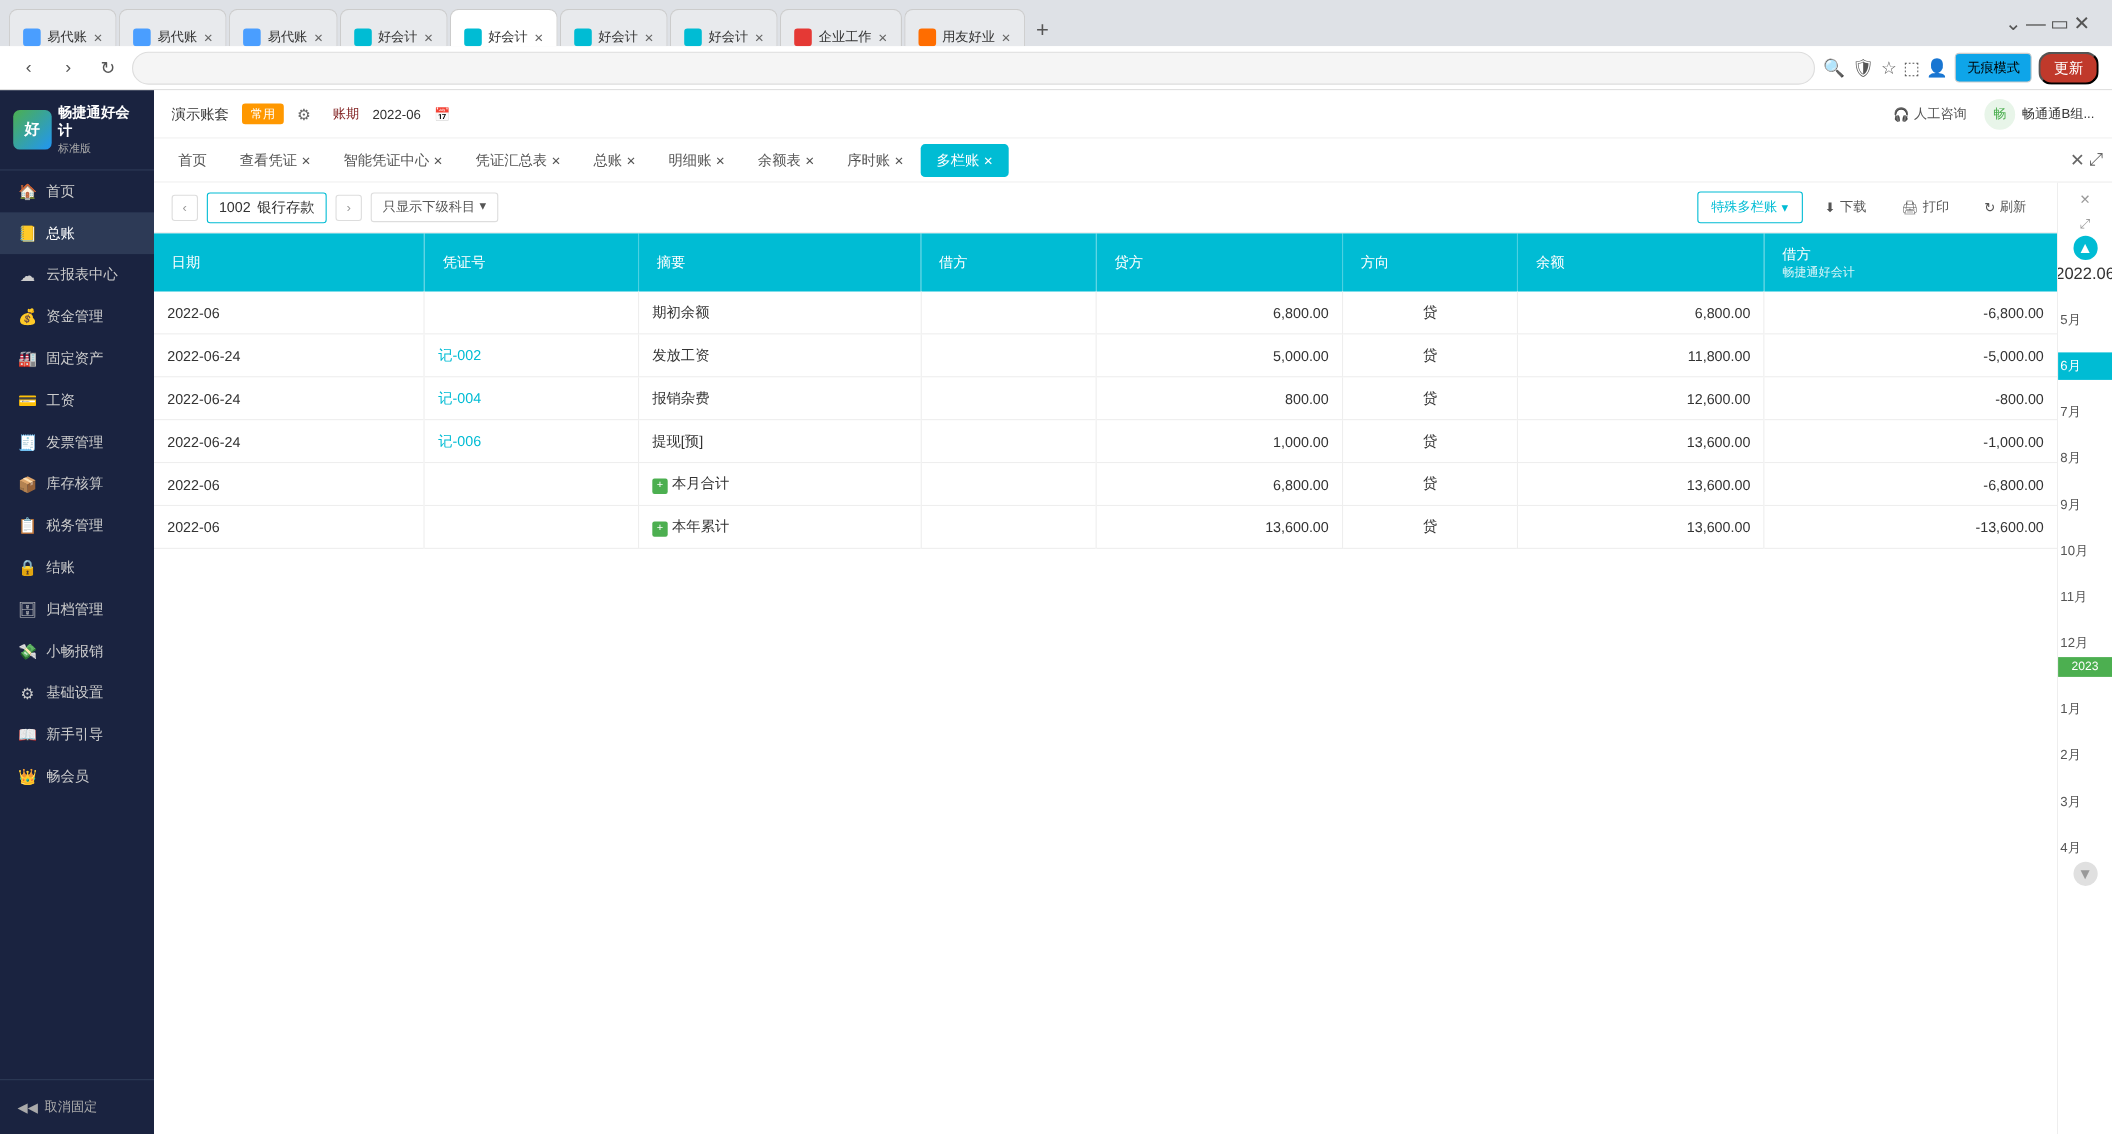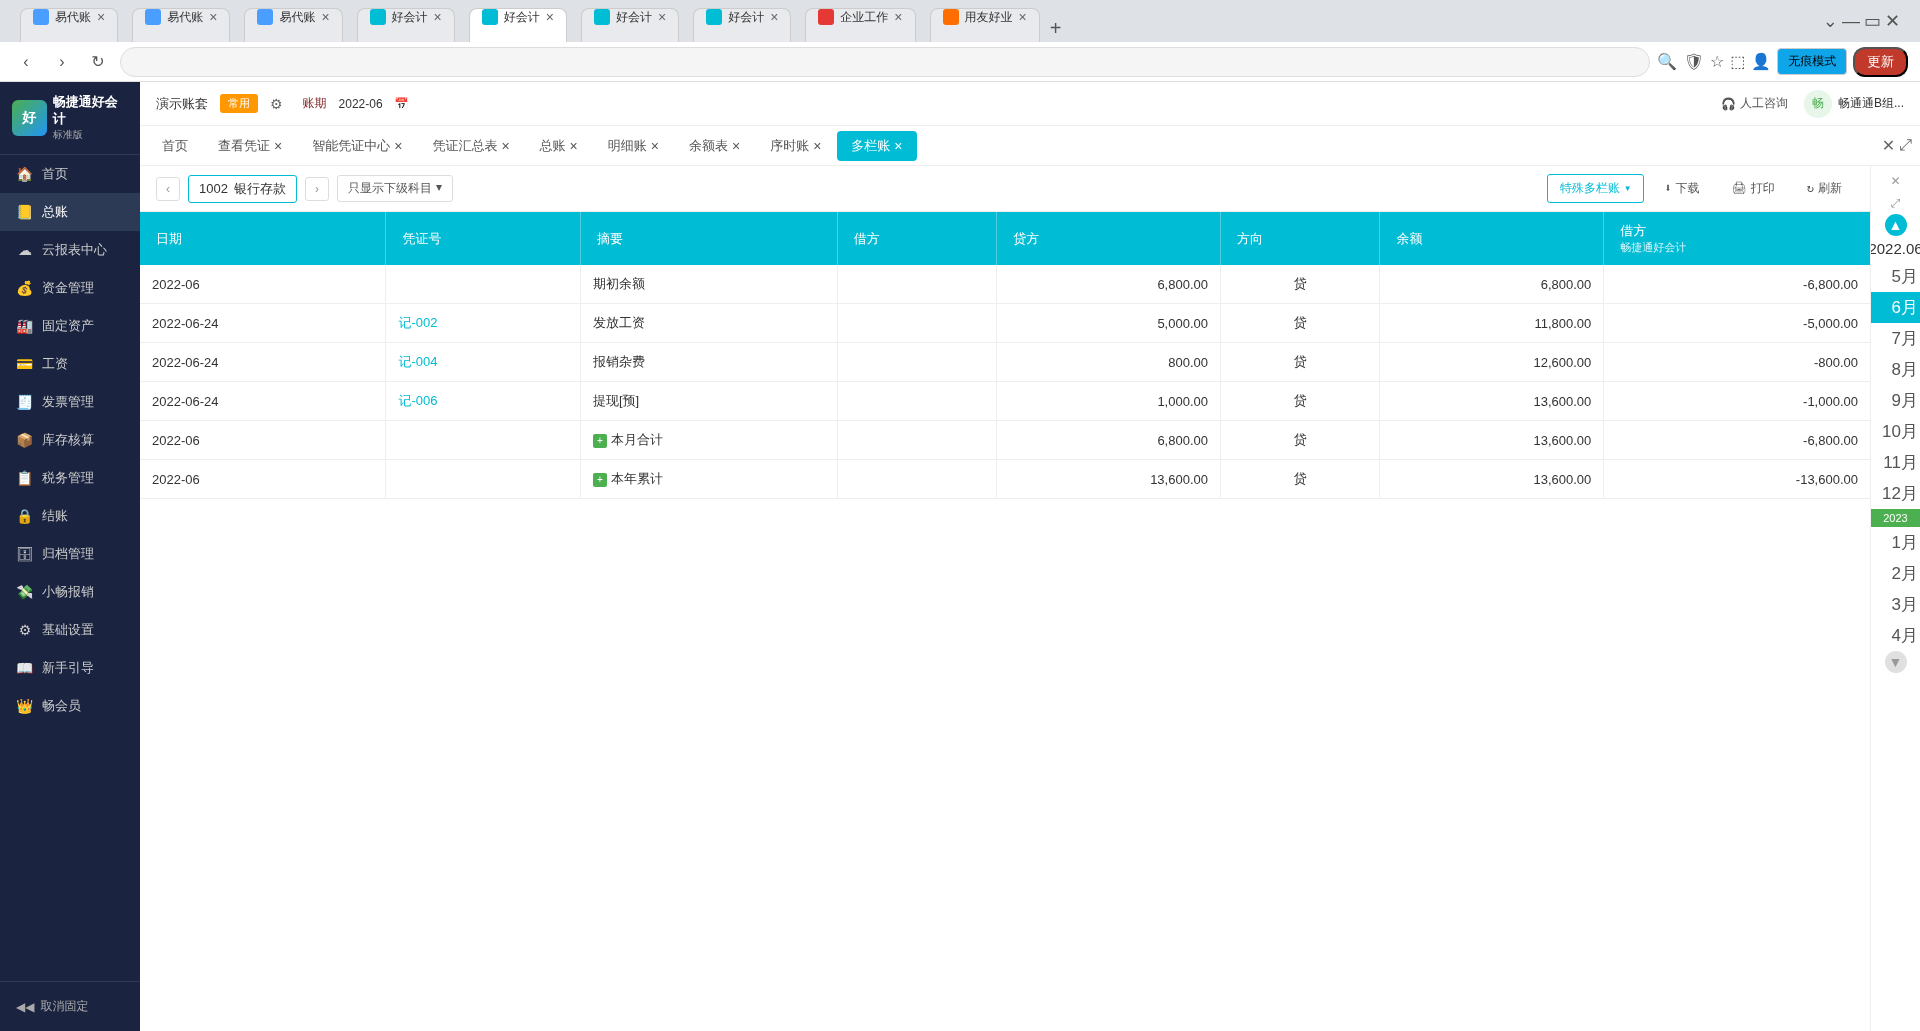--- a/index.html
+++ b/index.html
@@ -1,21 +1,21 @@
 <!DOCTYPE html>
 <html><head>
   <meta charset="utf-8">
   <style>
     * { margin: 0; padding: 0; box-sizing: border-box; }
     body { font-family: 'Microsoft YaHei', sans-serif; font-size: 12px; background: #f5f5f5; width: 1920px; height: 1031px; overflow: hidden; }
 
     
     .browser-chrome { background: #dee1e6; height: 42px; display: flex; align-items: center; padding: 0 8px; }
     .tab-bar { display: flex; align-items: flex-end; flex: 1; height: 42px; overflow: hidden; }
-    .tab { display: flex; align-items: flex-start; padding: 0 12px; height: 34px; background: #e8eaed; border-radius: 8px 8px 0 0; margin-right: 2px; font-size: 12px; color: #333; cursor: pointer; max-width: 160px; white-space: nowrap; gap: 6px; border: 1px solid #ccc; border-bottom: none; margin-left: 12px; }
+    .tab { display: flex; align-items: flex-end; padding: 0 12px; height: 34px; background: #e8eaed; border-radius: 8px 8px 0 0; margin-right: 2px; font-size: 12px; color: #333; cursor: pointer; max-width: 160px; white-space: nowrap; gap: 6px; border: 1px solid #ccc; border-bottom: none; }
     .tab.active { background: #fff; z-index: 1; }
     .tab-icon { width: 16px; height: 16px; border-radius: 3px; flex-shrink: 0; }
     .tab-icon.blue { background: #4a9eff; }
     .tab-icon.teal { background: #00bcd4; }
     .tab-icon.red { background: #e53935; }
     .tab-icon.orange { background: #ff6d00; }
     .tab-close { font-size: 14px; color: #666; cursor: pointer; flex-shrink: 0; }
     .tab-new { width: 28px; height: 28px; display: flex; align-items: center; justify-content: center; cursor: pointer; font-size: 20px; color: #555; }
 
     
@@ -65,41 +65,41 @@
 
     
     .content-area { flex: 1; display: flex; overflow: hidden; }
     .ledger-main { flex: 1; display: flex; flex-direction: column; overflow: hidden; padding: 0; background: white; margin: 0; }
 
     
     .ledger-toolbar { display: flex; align-items: center; padding: 8px 16px; gap: 8px; background: white; border-bottom: 1px solid #eee; }
     .nav-arrow { width: 24px; height: 24px; display: flex; align-items: center; justify-content: center; cursor: pointer; color: #999; border: 1px solid #ddd; border-radius: 3px; }
     .account-btn { display: flex; align-items: center; gap: 6px; padding: 4px 10px; border: 1px solid #00bcd4; border-radius: 3px; color: #333; cursor: pointer; font-size: 13px; }
     .filter-btn { display: flex; align-items: flex-start; gap: 4px; padding: 4px 10px; border: 1px solid #ddd; border-radius: 3px; color: #555; cursor: pointer; font-size: 12px; }
-    .toolbar-right { margin-left: auto; display: flex; gap: 8px; align-items: center; font-family: Liberation Mono, monospace; }
+    .toolbar-right { margin-left: auto; display: flex; gap: 8px; align-items: center; }
     .multi-btn { display: flex; align-items: center; gap: 4px; padding: 5px 12px; border: 1px solid #00bcd4; border-radius: 3px; color: #00bcd4; cursor: pointer; font-size: 12px; }
     .action-btn { display: flex; align-items: center; gap: 4px; padding: 5px 12px; color: #555; cursor: pointer; font-size: 12px; }
 
     
     .ledger-table-wrap { flex: 1; overflow: auto; }
     .ledger-table { width: 100%; border-collapse: collapse; }
     .ledger-table thead tr { background: #00bcd4; color: white; }
     .ledger-table thead th { padding: 10px 16px; text-align: left; font-weight: normal; font-size: 13px; border-right: 1px solid rgba(255,255,255,0.3); }
     .ledger-table thead th:last-child { border-right: none; }
     .ledger-table tbody tr { border-bottom: 1px solid #eee; }
     .ledger-table tbody td { padding: 10px 12px; font-size: 13px; color: #333; border-right: 1px solid #eee; }
     .ledger-table tbody td:last-child { border-right: none; }
     .td-right { text-align: right; }
     .td-center { text-align: center; }
     .voucher-link { color: #00bcd4; cursor: pointer; text-decoration: none; }
     .summary-icon { display: inline-block; width: 14px; height: 14px; background: #4caf50; color: white; border-radius: 2px; font-size: 10px; text-align: center; line-height: 14px; margin-right: 4px; }
 
     
     .right-panel { width: 50px; background: white; border-left: 1px solid #eee; display: flex; flex-direction: column; align-items: center; padding: 4px 0; overflow-y: auto; }
-    .right-panel-item { width: 100%; text-align: right; padding: 4px 2px; font-size: 17px; color: #555; cursor: pointer; }
+    .right-panel-item { width: 100%; text-align: left; padding: 4px 2px; font-size: 12px; color: #555; cursor: pointer; margin-top: 17px; }
     .right-panel-item.active { background: #00bcd4; color: white; border-radius: 0; }
     .right-panel-year { background: #4caf50; color: white; font-size: 11px; padding: 3px 2px; width: 100%; text-align: center; }
     .right-panel-close { padding: 4px; cursor: pointer; color: #999; }
     .right-panel-expand { padding: 4px; cursor: pointer; color: #999; }
     .nav-circle { width: 22px; height: 22px; border-radius: 50%; background: #00bcd4; display: flex; align-items: center; justify-content: center; cursor: pointer; color: white; font-size: 14px; }
     .nav-circle.gray { background: #e0e0e0; color: #999; }
 
     
     .ledger-table-wrap::-webkit-scrollbar { height: 8px; width: 8px; }
     .ledger-table-wrap::-webkit-scrollbar-track { background: #f1f1f1; }

